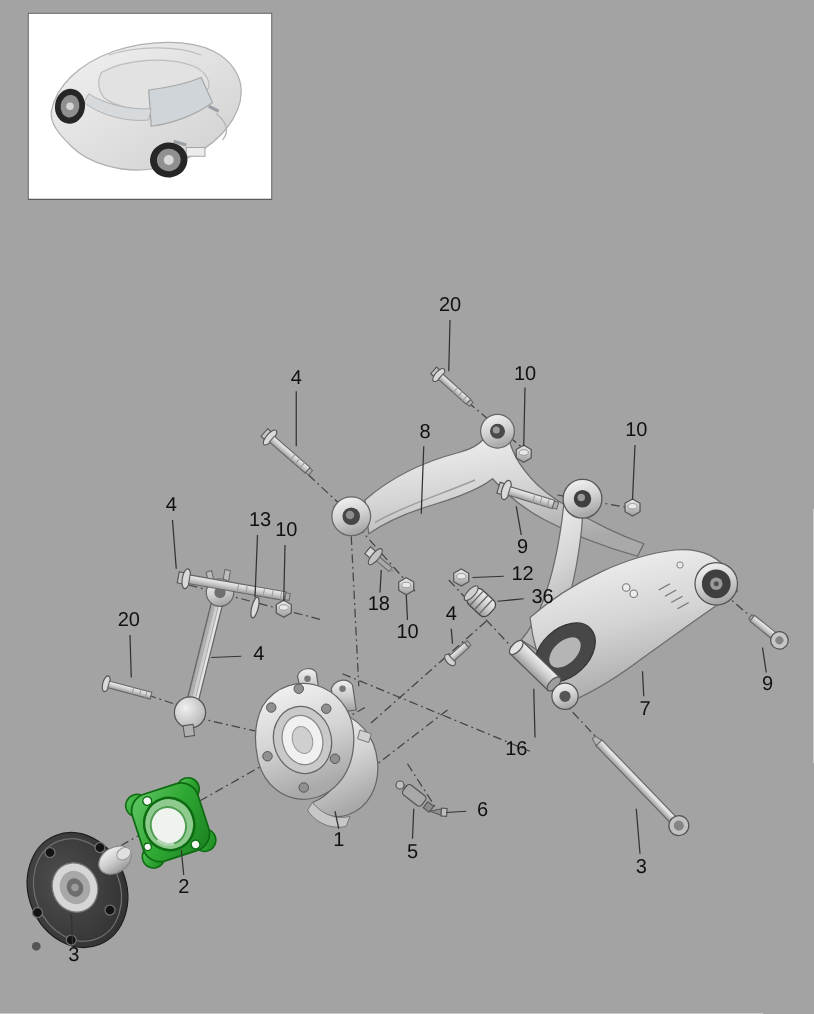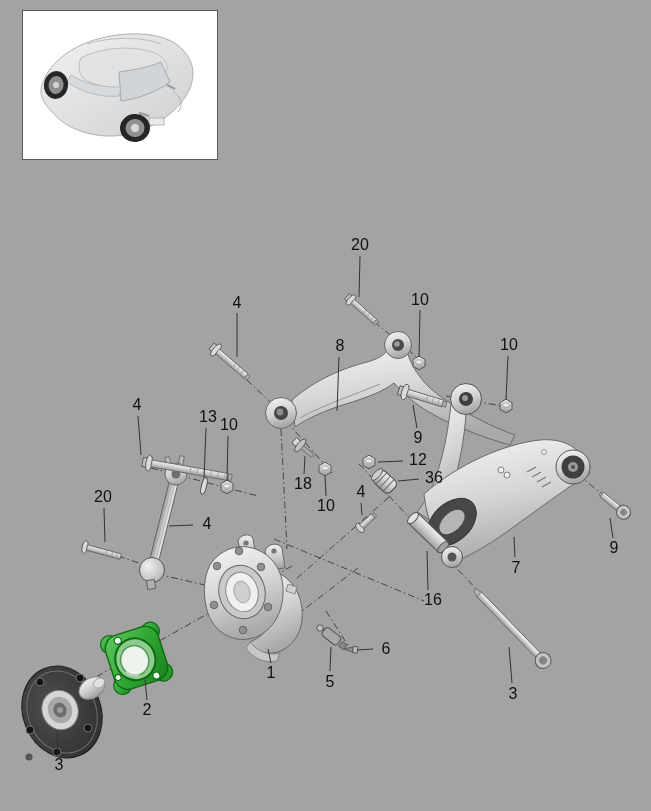--- a/index.html
+++ b/index.html
@@ -355,21 +355,21 @@
   <div class="callout" style="left:418px;top:438px">9</div>
   <div class="callout" style="left:418px;top:460px">12</div>
   <div class="callout" style="left:434px;top:478px">36</div>
   <div class="callout" style="left:303px;top:484px">18</div>
   <div class="callout" style="left:103px;top:497px">20</div>
   <div class="callout" style="left:361px;top:492px">4</div>
   <div class="callout" style="left:326px;top:506px">10</div>
   <div class="callout" style="left:207px;top:524px">4</div>
   <div class="callout" style="left:614px;top:548px">9</div>
   <div class="callout" style="left:516px;top:568px">7</div>
-  <div class="callout" style="left:433px;top:600px">16</div>
+  <div class="callout" style="left:413px;top:600px">16</div>
   <div class="callout" style="left:513px;top:694px">3</div>
   <div class="callout" style="left:386px;top:649px">6</div>
   <div class="callout" style="left:330px;top:682px">5</div>
   <div class="callout" style="left:271px;top:673px">1</div>
   <div class="callout" style="left:147px;top:710px">2</div>
   <div class="callout" style="left:59px;top:765px">3</div>
 
 </div>
 
 </body></html>

